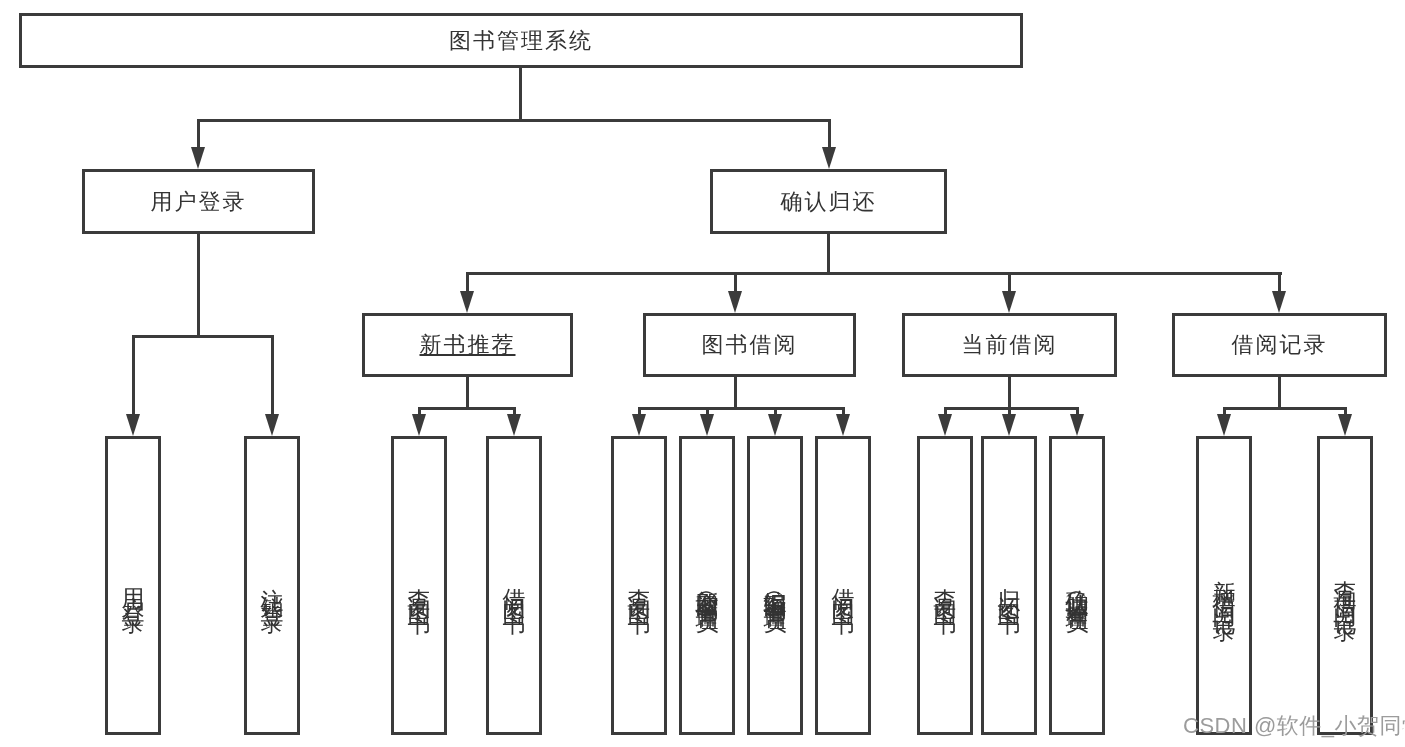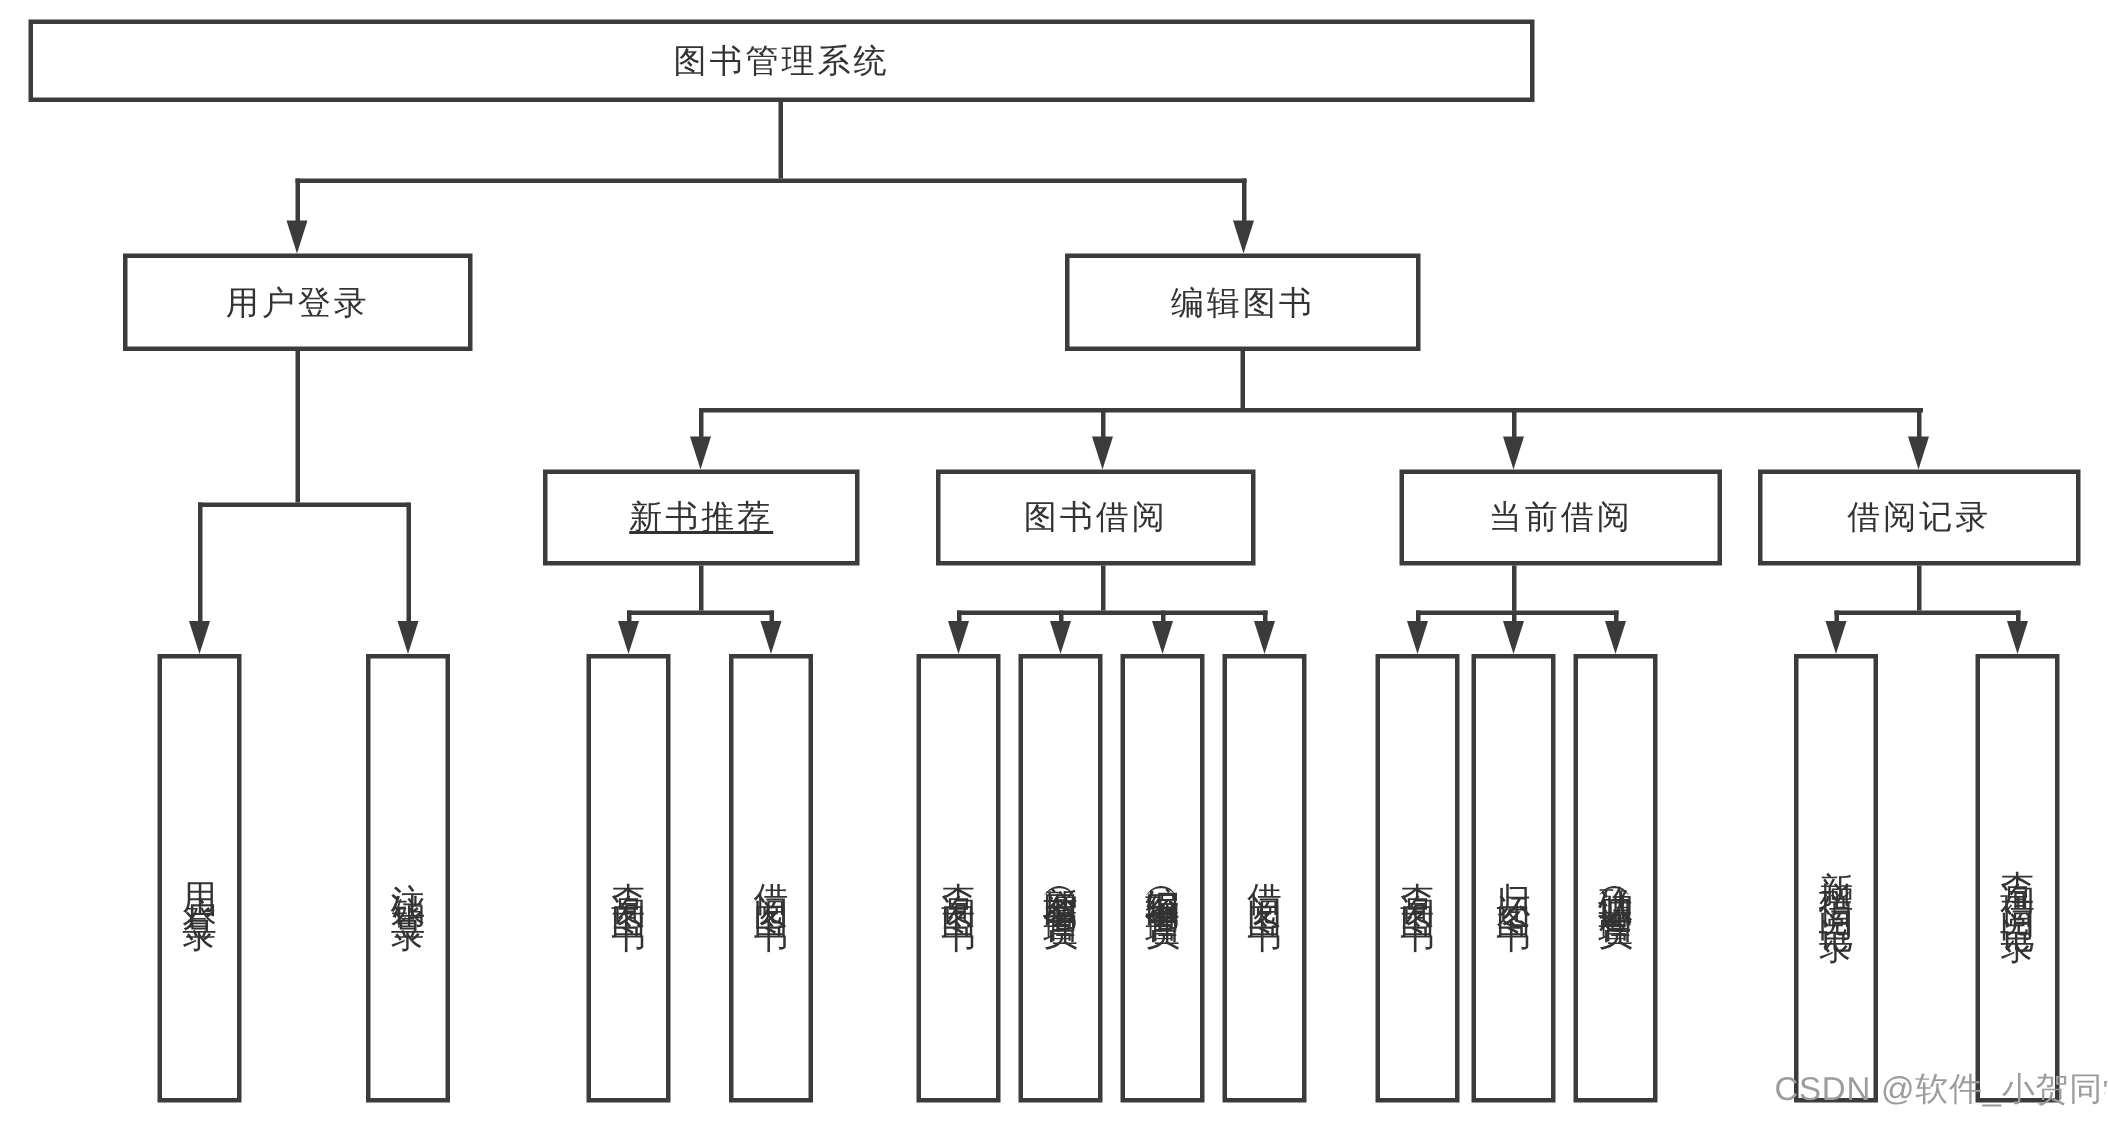--- a/index.html
+++ b/index.html
@@ -45,21 +45,21 @@
   <div class="seg" style="left:197px;top:119px;width:634px;height:3px;"></div>
   <div class="seg" style="left:197px;top:119px;width:3px;height:30px;"></div>
   <div class="arrow" style="left:191px;top:147px;"></div>
   <div class="seg" style="left:828px;top:119px;width:3px;height:30px;"></div>
   <div class="arrow" style="left:822px;top:147px;"></div>
 
   <div class="box" style="left:82px;top:169px;width:233px;height:65px;">
     <span class="hlabel">用户登录</span>
   </div>
   <div class="box" style="left:710px;top:169px;width:237px;height:65px;">
-    <span class="hlabel">编辑图书</span>
+    <span class="hlabel">确认归还</span>
   </div>
 
   <div class="seg" style="left:197px;top:234px;width:3px;height:101px;"></div>
   <div class="seg" style="left:132px;top:335px;width:141px;height:3px;"></div>
   <div class="seg" style="left:132px;top:335px;width:3px;height:81px;"></div>
   <div class="arrow" style="left:126px;top:414px;"></div>
   <div class="seg" style="left:271px;top:335px;width:3px;height:81px;"></div>
   <div class="arrow" style="left:265px;top:414px;"></div>
 
   <div class="seg" style="left:827px;top:234px;width:3px;height:38px;"></div>
@@ -69,24 +69,24 @@
   <div class="seg" style="left:734px;top:272px;width:3px;height:21px;"></div>
   <div class="arrow" style="left:728px;top:291px;"></div>
   <div class="seg" style="left:1008px;top:272px;width:3px;height:21px;"></div>
   <div class="arrow" style="left:1002px;top:291px;"></div>
   <div class="seg" style="left:1278px;top:272px;width:3px;height:21px;"></div>
   <div class="arrow" style="left:1272px;top:291px;"></div>
 
   <div class="box" style="left:362px;top:313px;width:211px;height:64px;text-decoration:underline;">
     <span class="hlabel">新书推荐</span>
   </div>
-  <div class="box" style="left:624px;top:313px;width:213px;height:64px;">
+  <div class="box" style="left:643px;top:313px;width:213px;height:64px;">
     <span class="hlabel">图书借阅</span>
   </div>
-  <div class="box" style="left:902px;top:313px;width:215px;height:64px;margin-left:31px;">
+  <div class="box" style="left:902px;top:313px;width:215px;height:64px;">
     <span class="hlabel">当前借阅</span>
   </div>
   <div class="box" style="left:1172px;top:313px;width:215px;height:64px;">
     <span class="hlabel">借阅记录</span>
   </div>
 
   <div class="seg" style="left:466px;top:377px;width:3px;height:30px;"></div>
   <div class="seg" style="left:418px;top:407px;width:98px;height:3px;"></div>
   <div class="seg" style="left:418px;top:407px;width:3px;height:10px;"></div>
   <div class="arrow" style="left:412px;top:414px;"></div>

